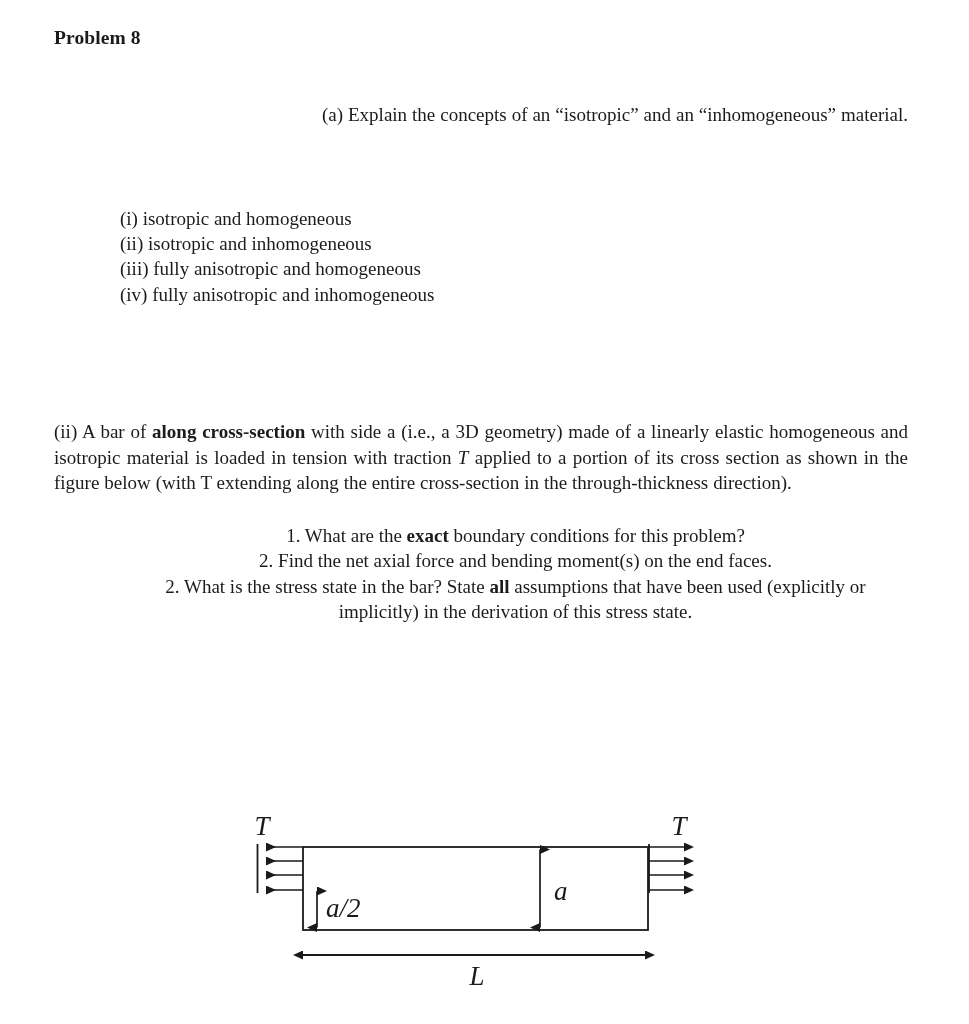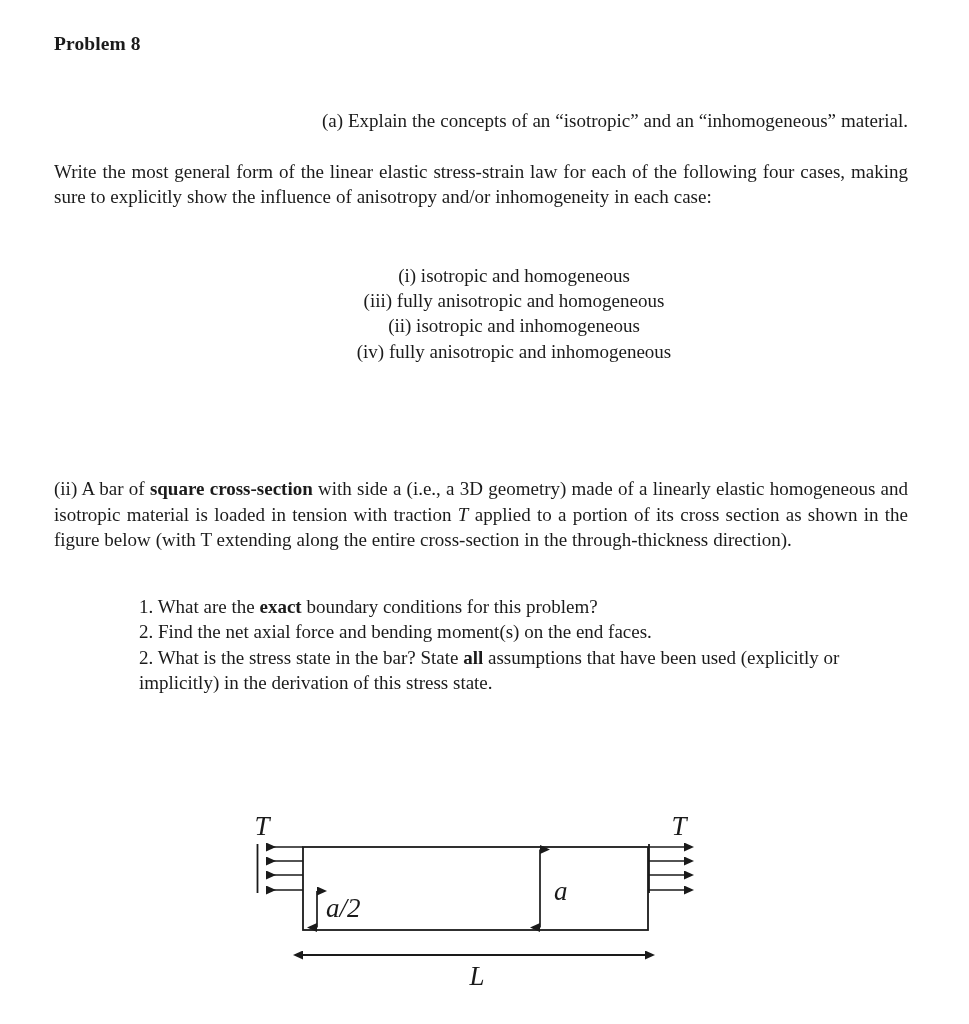--- a/index.html
+++ b/index.html
@@ -18,21 +18,21 @@
   .page {
     position: absolute;
     left: 0; top: 0;
     width: 969px;
     height: 1024px;
     background: #ffffff;
   }
   .content {
     position: absolute;
     left: 54px;
-    top: 32px;
+    top: 26px;
     width: 854px;
   }
 
   .problem-title {
     font-weight: bold;
     font-size: 19.5px;
     letter-spacing: 0.1px;
     margin: 0 0 0 0;
     line-height: 1.2;
   }
@@ -54,29 +54,29 @@
     margin: 0;
     padding: 0;
     list-style: none;
     font-size: 19px;
     line-height: 25.3px;
   }
   .sub-list li {
     margin: 0;
     padding: 0 0 0 66px;
     white-space: nowrap;
-    text-align: center;
   }
 
   .num-list {
-    margin: 16px;
+    margin: 2px;
     padding: 0;
     list-style: none;
     font-size: 19px;
     line-height: 25.5px;
+    text-align: center;
   }
   .num-list li {
     margin: 0;
     padding: 0 0 0 69px;
   }
 
   b, .bold { font-weight: bold; }
   i, .ital { font-style: italic; }
 
   
@@ -100,41 +100,40 @@
 
     <div class="spacer-lg"></div>
 
     <p class="para nojust">
       <span>(a)</span>
       <span>Explain the concepts of an “isotropic” and an “inhomogeneous” material.</span>
     </p>
 
     <div class="spacer-md"></div>
 
-    <p class="para">Write the most general form of the linear elastic stress-strain law for each of the following four cases, making sure to explicitly show the influence of anisotropy and/or inhomogeneity in each case:</p>
 
     <div class="spacer-lg"></div>
 
     <ul class="sub-list">
       <li>(i) isotropic and homogeneous</li>
+      <li>(ii) isotropic and inhomogeneous</li>
       <li>(iii) fully anisotropic and homogeneous</li>
-      <li>(ii) isotropic and inhomogeneous</li>
       <li>(iv) fully anisotropic and inhomogeneous</li>
     </ul>
 
     <div class="spacer-xl"></div>
 
 
     <div class="spacer-md"></div>
 
 
     <div class="spacer-md"></div>
 
     <p class="para">
-      <span>(ii) A bar of </span><b>square cross-section</b><span> with side a (i.e., a 3D geometry) made of a linearly elastic homogeneous and isotropic material is loaded in tension with traction </span><i>T</i><span> applied to a portion of its cross section as shown in the figure below (with T extending along the entire cross-section in the through-thickness direction).</span>
+      <span>(ii) A bar of </span><b>along cross-section</b><span> with side a (i.e., a 3D geometry) made of a linearly elastic homogeneous and isotropic material is loaded in tension with traction </span><i>T</i><span> applied to a portion of its cross section as shown in the figure below (with T extending along the entire cross-section in the through-thickness direction).</span>
     </p>
 
     <div class="spacer-md"></div>
 
     <ol class="num-list">
       <li><span>1. What are the </span><b>exact</b><span> boundary conditions for this problem?</span></li>
       <li><span>2. Find the net axial force and bending moment(s) on the end faces.</span></li>
       <li style="padding-left:69px; text-indent:-0px;"><span>2. What is the stress state in the bar? State </span><b>all</b><span> assumptions that have been used (explicitly or implicitly) in the derivation of this stress state.</span></li>
     </ol>
 

